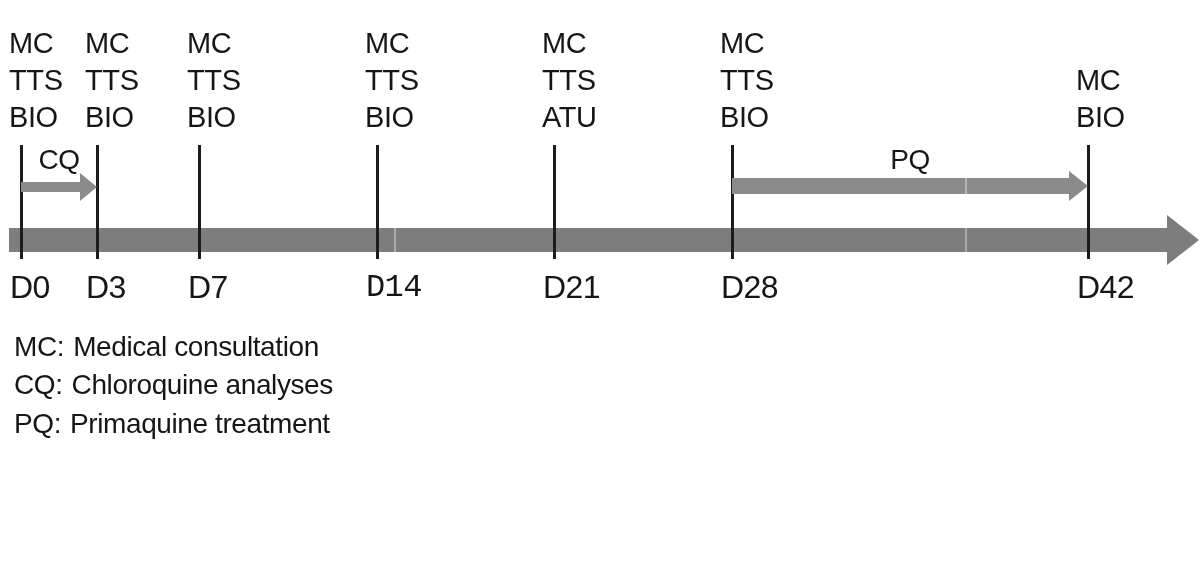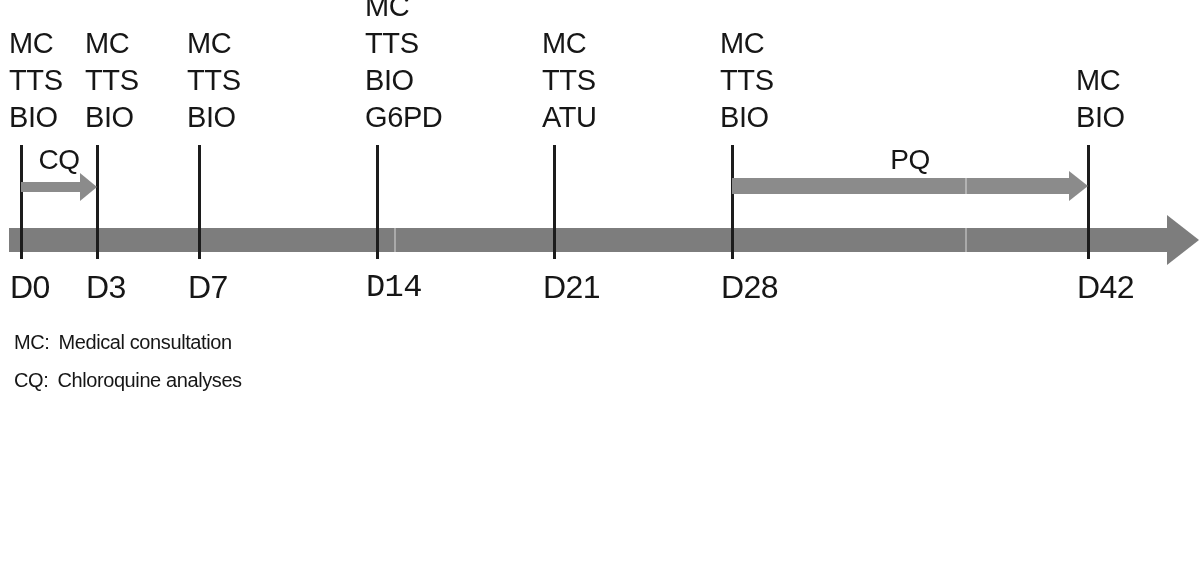--- a/index.html
+++ b/index.html
@@ -64,21 +64,21 @@
   }
   .seam {
     position: absolute;
     width: 2px;
     background: rgba(255,255,255,0.35);
   }
   .legend {
     position: absolute;
     left: 14px;
     top: 331px;
-    font-size: 20px;
+    font-size: 28px;
     letter-spacing: -0.4px;
   }
   .legend-line { height: 38.4px; white-space: nowrap; }
   .legend-meaning { margin-left: 9px; }
 </style>
 </head>
 <body>
 
 <div id="figure">
   <div class="axis-bar"></div>
@@ -111,21 +111,20 @@
           <div class="procedure-line">BIO</div>
         </div>
         <div class="tick" style="left: 198px;"></div>
         <div class="day-label" style="left: 188px; text-align: right;">D7</div>
       </div>
       <div>
         <div class="procedures" style="left: 365px; bottom: 426px; position: absolute;">
           <div class="procedure-line">MC</div>
           <div class="procedure-line">TTS</div>
           <div class="procedure-line">BIO</div>
-          <div class="procedure-line">G6PD</div>
         </div>
         <div class="tick" style="left: 376px;"></div>
         <div class="day-label" style="left: 366px; font-family: Liberation Mono, monospace;">D14</div>
       </div>
       <div>
         <div class="procedures" style="left: 542px; bottom: 426px; position: absolute;">
           <div class="procedure-line">MC</div>
           <div class="procedure-line">TTS</div>
           <div class="procedure-line">ATU</div>
         </div>
@@ -159,14 +158,15 @@
       <div>
         <div class="t-shaft" style="left: 732px; width: 337px; top: 178px; height: 16px;"></div>
         <div class="t-head" style="left: 1069px; top: 171px; border-top: 15px solid transparent; border-bottom: 15px solid transparent; border-left: 19px solid rgb(139, 139, 139);"></div>
         <div class="t-label" style="left: 732px; width: 356px;">PQ</div>
         <div class="seam" style="left: 965px; top: 178px; height: 16px;"></div>
       </div>
     </div>
   <div id="legend" class="legend">
       <div class="legend-line"><span>MC</span><span>:</span><span class="legend-meaning">Medical consultation</span></div>
       <div class="legend-line"><span>CQ</span><span>:</span><span class="legend-meaning">Chloroquine analyses</span></div>
+      <div class="legend-line"><span>PQ</span><span>:</span><span class="legend-meaning">Primaquine treatment</span></div>
     </div>
 </div>
 
 </body></html>

